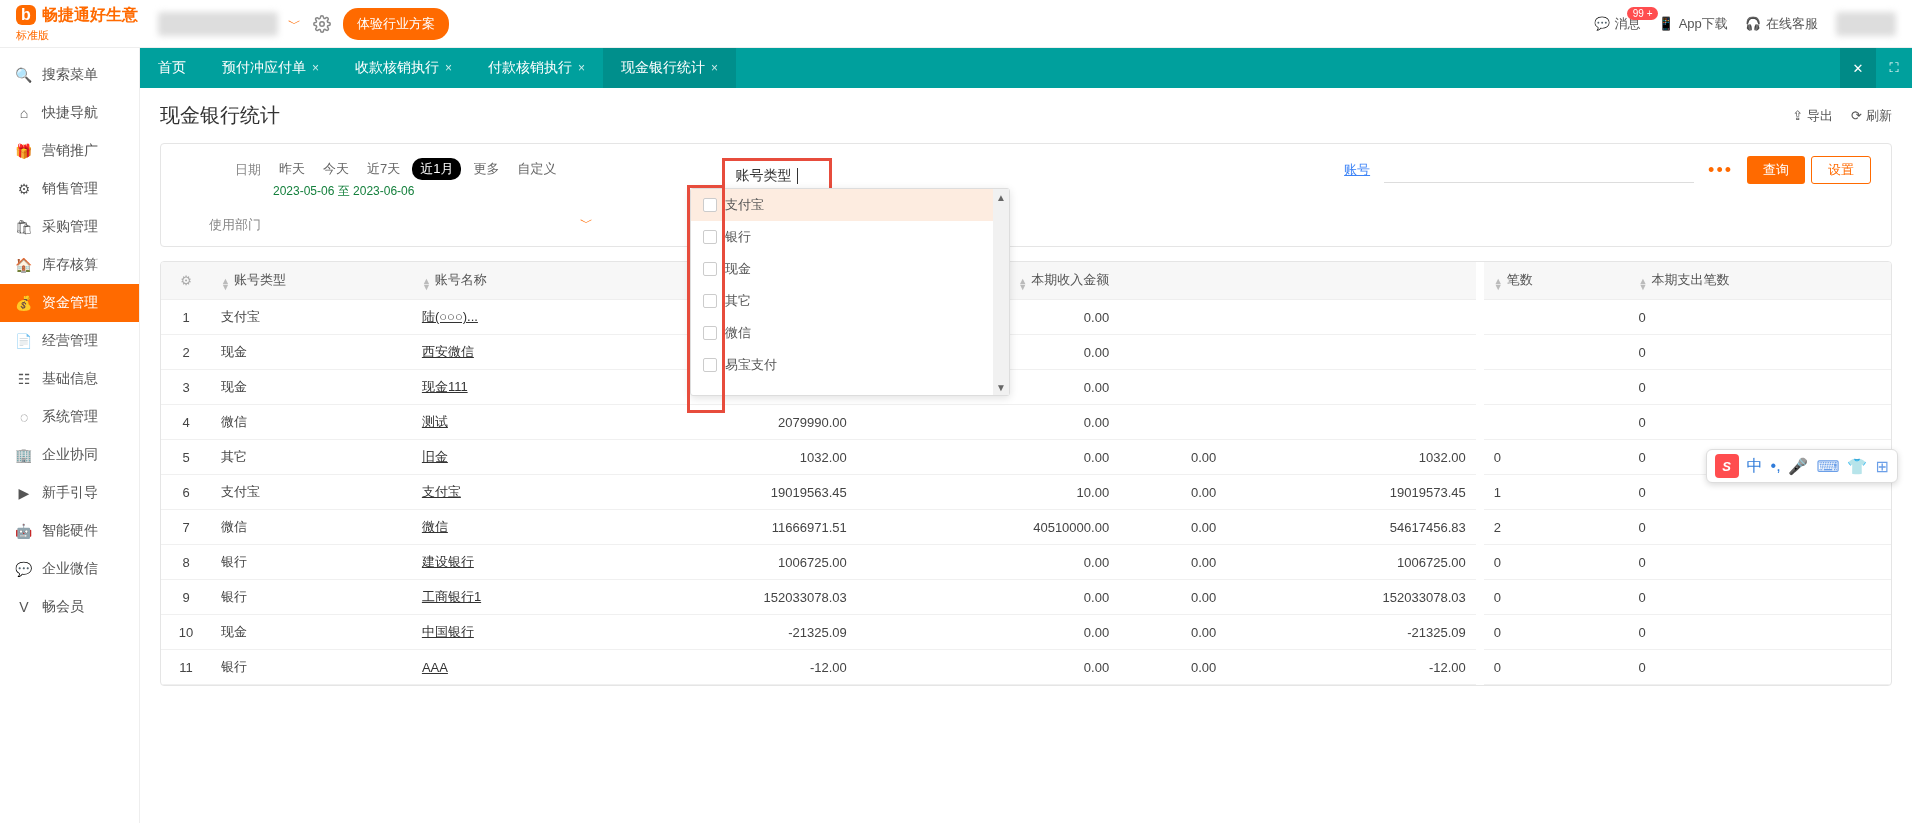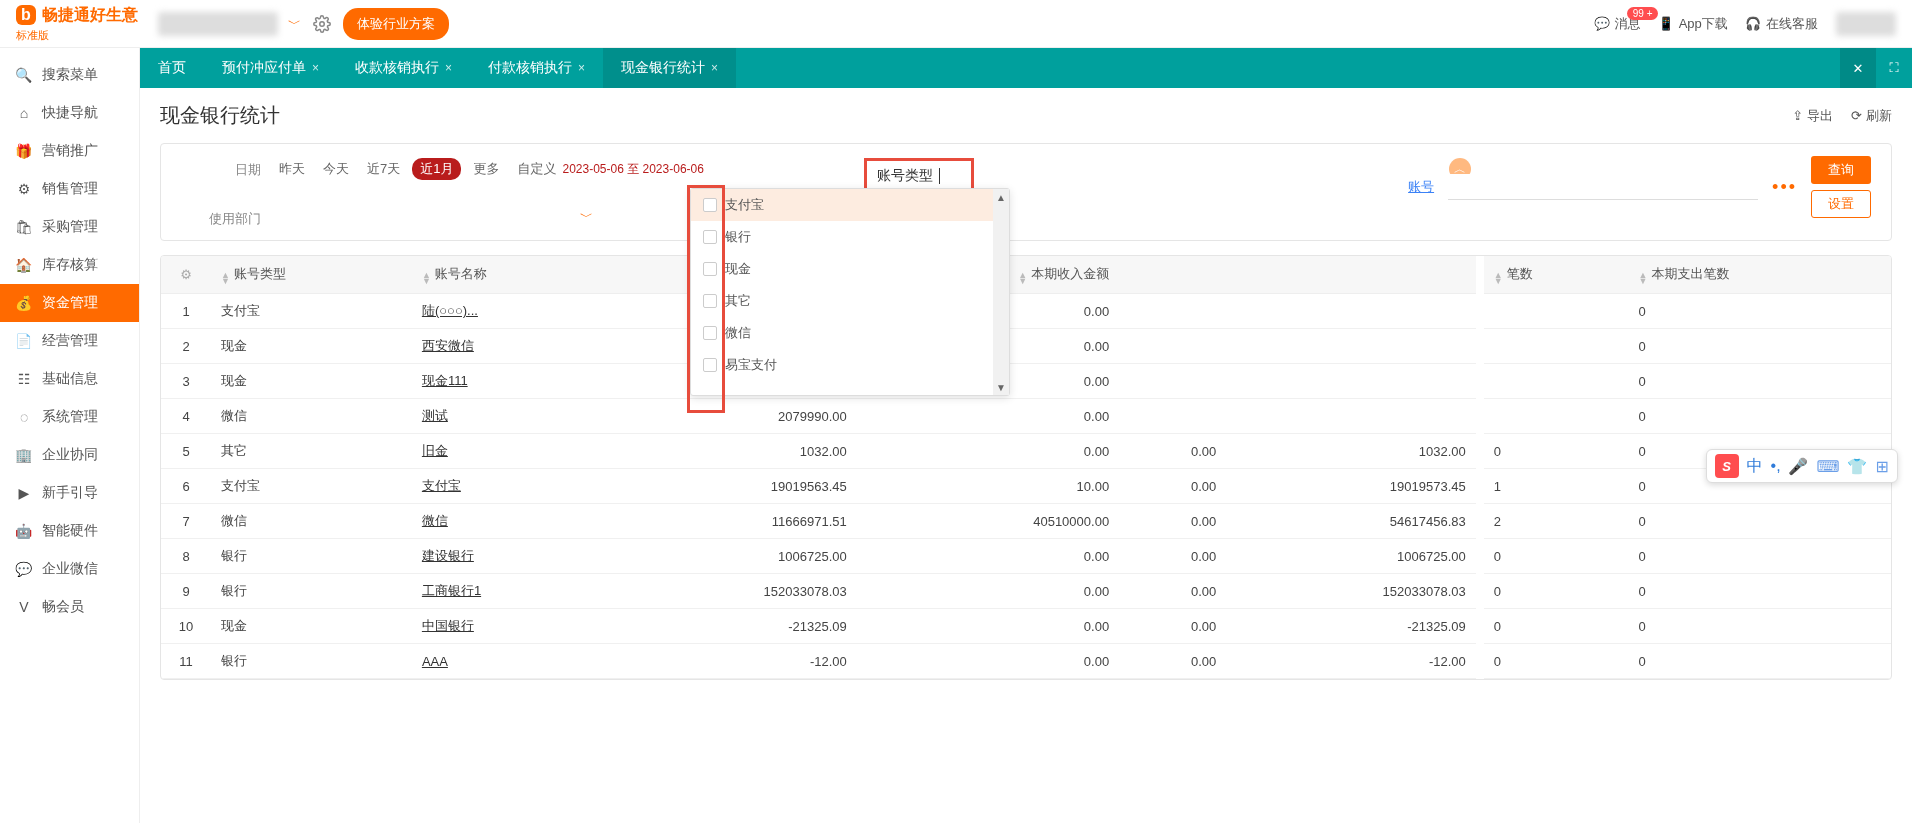--- a/index.html
+++ b/index.html
@@ -47,37 +47,37 @@
 .page-head { display: flex; align-items: center; justify-content: space-between; margin-bottom: 14px; }
 .page-title { font-size: 20px; color: #333; }
 .page-actions { display: flex; gap: 18px; color: #555; font-size: 13px; }
 .page-action { display: flex; align-items: center; gap: 4px; cursor: pointer; }
 
 
 .filter-panel { border: 1px solid #e5e5e5; border-radius: 4px; padding: 14px 20px 10px; position: relative; margin-bottom: 14px; }
 .filter-row { display: flex; align-items: flex-start; gap: 40px; }
 .filter-group { display: flex; align-items: flex-start; gap: 12px; }
 .filter-label { color: #888; font-size: 13px; padding-top: 3px; min-width: 60px; text-align: right; margin-left: 20px; }
-.date-opts { display: flex; flex-direction: row; }
+.date-opts { display: flex; flex-direction: column; }
 .date-links { display: flex; gap: 6px; align-items: center; flex-wrap: wrap; }
 .date-link { color: #666; font-size: 13px; padding: 2px 6px; cursor: pointer; }
-.date-link.active { background: #b91c1c; color: #fff; border-radius: 10px; padding: 2px 8px; }
-.date-range { color: #b91c1c; font-size: 12px; margin-top: 3px; }
+.date-link.active { background: #000000; color: #fff; border-radius: 10px; padding: 2px 8px; }
+.date-range { color: #15803d; font-size: 12px; margin-top: 3px; }
 
 .acct-type-box { border: 3px solid #e74c3c; padding: 6px 10px; display: flex; align-items: center; gap: 6px; min-width: 110px; cursor: pointer; }
 .acct-type-text { color: #333; font-size: 14px; }
 .acct-type-cursor { width: 1px; height: 16px; background: #333; }
 
 .collapse-circle { position: absolute; top: 14px; right: 420px; width: 22px; height: 22px; border-radius: 50%; background: #ffb980; display: flex; align-items: center; justify-content: center; color: #fff; cursor: pointer; font-size: 12px; }
 
 .filter-right-col { position: absolute; right: 20px; top: 12px; display: flex; align-items: center; gap: 14px; }
 .acct-label-r { color: #3b82f6; font-size: 13px; text-decoration: underline; }
 .acct-input-r { width: 310px; height: 26px; border: none; border-bottom: 1px solid #ddd; outline: none; }
 .dots { color: #ff6a00; font-size: 18px; cursor: pointer; letter-spacing: 2px; }
-.btn-col { display: flex; flex-direction: column; gap: 6px; }
+.btn-col { display: flex; flex-direction: row; gap: 6px; }
 .btn-primary { background: #ff6a00; color: #fff; border: none; padding: 5px 16px; border-radius: 3px; cursor: pointer; font-size: 13px; }
 .btn-outline { background: #fff; color: #ff6a00; border: 1px solid #ff6a00; padding: 4px 16px; border-radius: 3px; cursor: pointer; font-size: 13px; }
 
 .filter-row2 { display: flex; align-items: center; gap: 12px; margin-top: 10px; }
 .dept-select { width: 320px; height: 26px; border: none; border-bottom: 1px solid transparent; display: flex; align-items: center; justify-content: flex-end; color: #ff6a00; cursor: pointer; }
 
 
 .dropdown-wrap { position: absolute; top: 188px; left: 690px; width: 320px; background: #fff; border: 1px solid #ddd; box-shadow: 0 2px 8px rgba(0,0,0,0.12); border-radius: 3px; z-index: 40; }
 .dd-red-box { position: absolute; top: -4px; left: -4px; width: 38px; height: 228px; border: 3px solid #e74c3c; pointer-events: none; }
 .dd-list { max-height: 230px; overflow-y: auto; }

